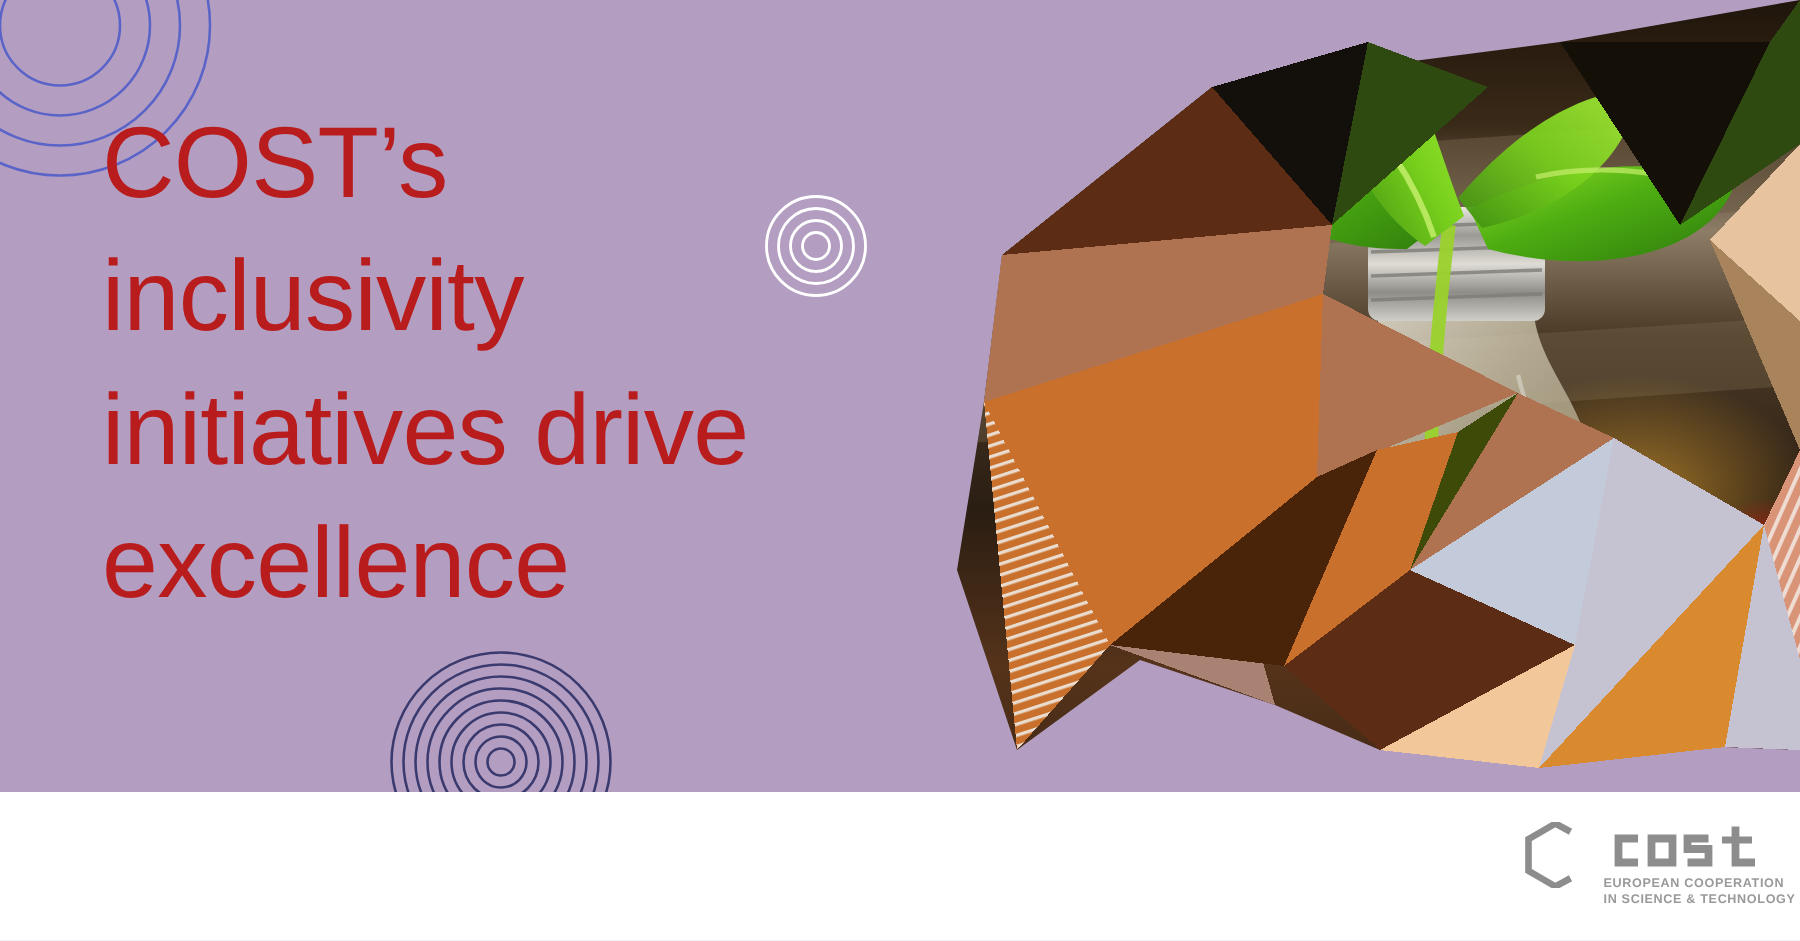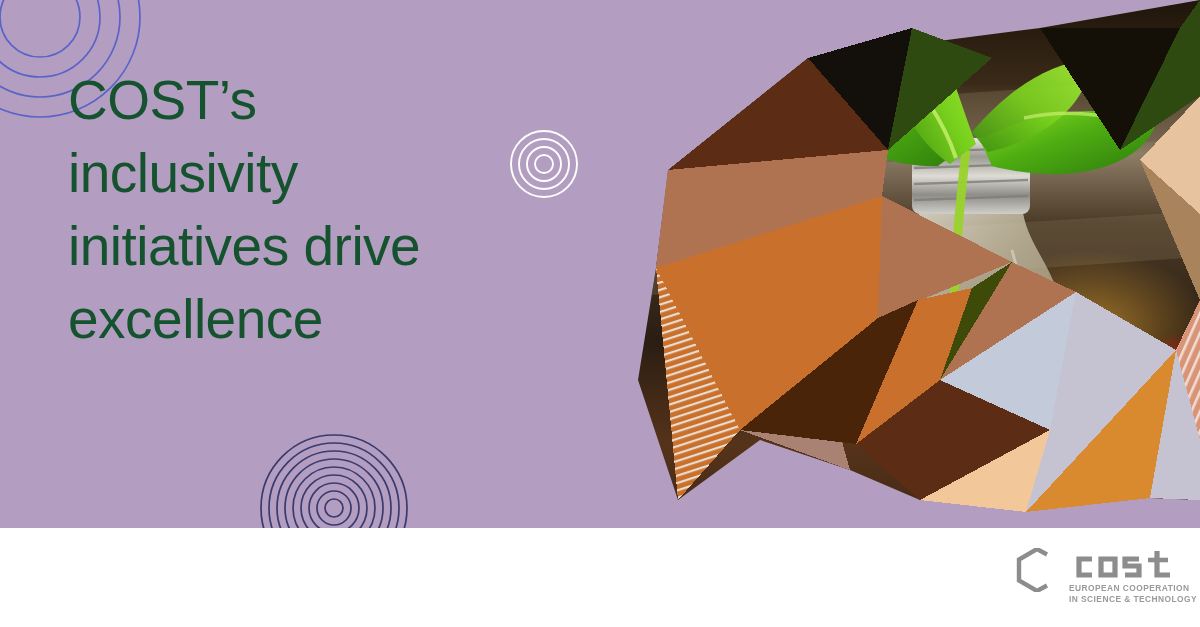--- a/index.html
+++ b/index.html
@@ -60,22 +60,22 @@
     width: 152px;
     height: 152px;
   }
 
   
   .headline {
     position: absolute;
     left: 68px;
     top: 64px;
     width: 600px;
-    color: #14532d;
-    font-size: 55px;
+    color: #b91c1c;
+    font-size: 67px;
     line-height: 1.33;
     font-weight: 300;
     letter-spacing: -0.5px;
     white-space: pre-line;
   }
 
   
   .mosaic {
     position: absolute;
     left: 620px;

